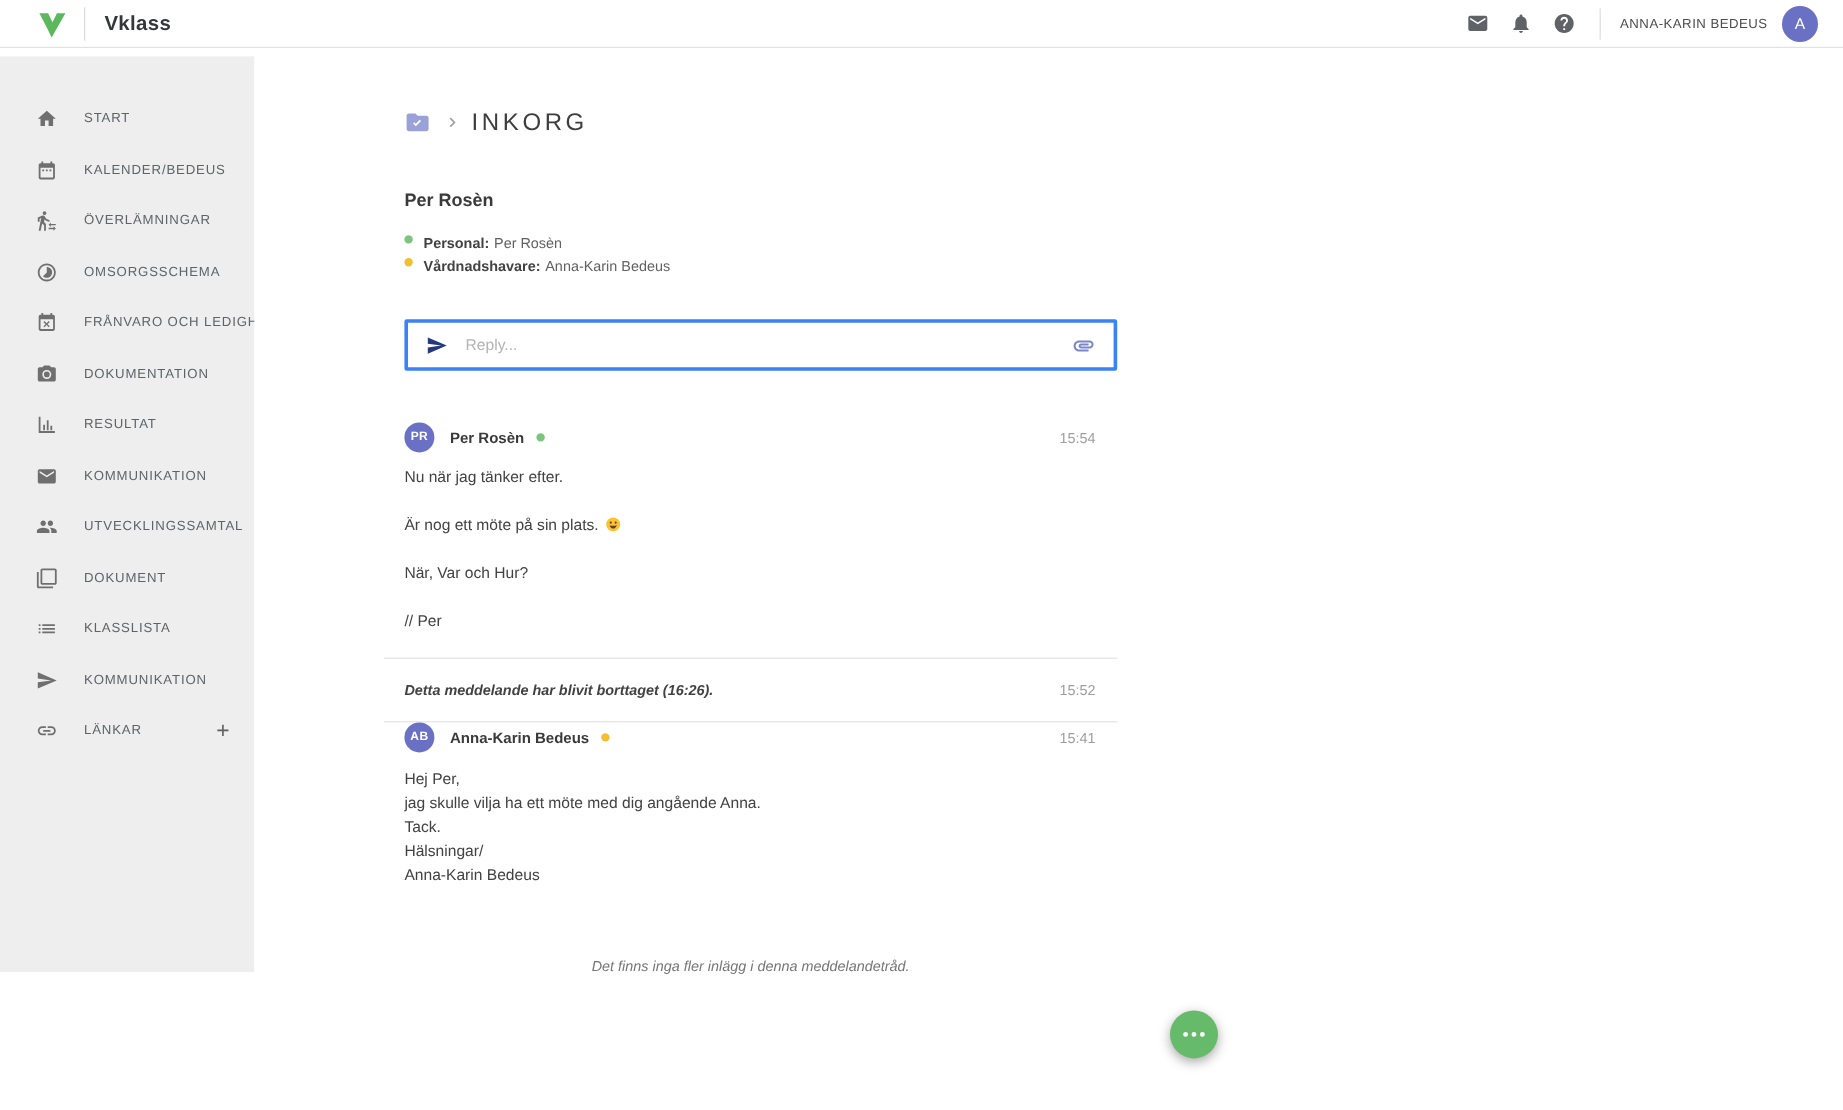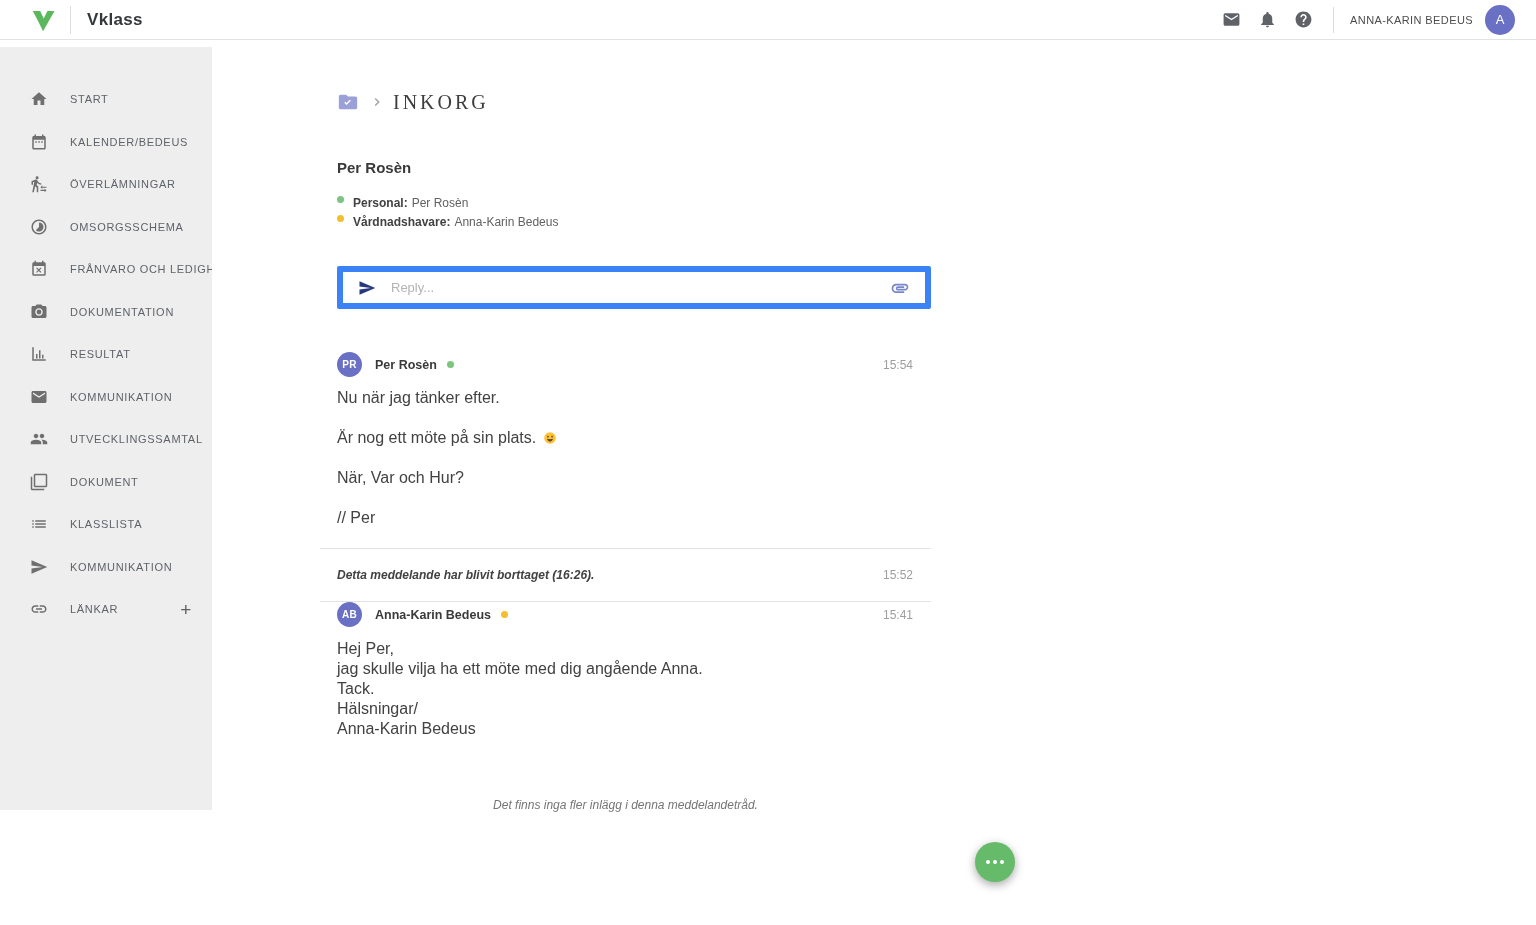--- a/index.html
+++ b/index.html
@@ -42,35 +42,35 @@
     color:#5f6368; font-size:11px; letter-spacing:.7px;
   }
   .side-icon { width:18px; height:18px; color:#6f6f6f; margin-right:22px; flex:none; }
   .side-label { flex:1; white-space:nowrap; }
   .side-plus { font-size:19px; font-weight:400; color:#616161; line-height:1; cursor:pointer; }
 
   
   .main { position:absolute; top:47px; left:212px; width:1324px; height:878px; background:#fff; }
   .column { margin:41px 0 0 108px; width:611px; }
 
-  .crumb { display:flex; align-items:center; padding-left:17px; height:28px;font-family:Liberation Serif, serif; }
+  .crumb { display:flex; align-items:center; padding-left:17px; height:28px; }
   .crumb-folder { width:22px; height:22px; cursor:pointer; }
   .crumb-chevron { width:16px; height:16px; color:#9e9e9e; margin:0 8px 0 10px; }
   .crumb-title { font-size:20px; font-weight:500; color:#3d3d3d; letter-spacing:3px; }
 
   .thread-title { margin:43px 0 0 17px; font-size:15px; font-weight:700; color:#3a3a3a; }
 
   .participants { margin:20px 0 0 17px; }
   .p-row { display:flex; align-items:flex-start; height:19px; font-size:12px; color:#616161; }
   .p-dot { width:7px; height:7px; border-radius:50%; margin-right:9px; flex:none; }
   .p-role { font-weight:700; color:#424242; margin-right:4px; }
 
   .reply {
     margin:32px 0 0 17px; width:594px; height:43px;
-    border:6px solid #3b82f6; border-radius:2px;
+    border:3px solid #3b82f6; border-radius:2px;
     display:flex; align-items:center; padding:0 15px; background:#fff;
   }
   .reply-send { width:18px; height:18px; color:#27397e; cursor:pointer; flex:none; }
   .reply input {
     border:none; outline:none; flex:1; margin-left:13px;
     font-size:13px; color:#555; font-family:"Liberation Sans", sans-serif; background:transparent;
   }
   .reply input::placeholder { color:#b3b3b3; }
   .reply-attach { width:20px; height:20px; color:#7986cb; cursor:pointer; flex:none; }
 
@@ -79,21 +79,21 @@
   .msg { padding:0 18px 15px 17px; }
   .msg-head { display:flex; align-items:center; }
   .avatar {
     width:25px; height:25px; border-radius:50%; background:var(--avatar-purple);
     color:#fff; font-size:10px; font-weight:700; letter-spacing:.3px;
     display:flex; align-items:center; justify-content:center; flex:none;
   }
   .msg-name { margin-left:13px; font-size:12.5px; font-weight:700; color:#3a3a3a; }
   .msg-dot { width:7px; height:7px; border-radius:50%; margin-left:10px; }
   .msg-time { margin-left:auto; font-size:12px; color:#9e9e9e; }
-  .msg-body { margin-top:12px; font-size:16px; color:#424242; }
+  .msg-body { margin-top:12px; font-size:13px; color:#424242; }
   .msg-body.wide p { margin:0 0 23px; line-height:17px; }
   .msg-body.wide p:last-child { margin-bottom:7px; }
   .msg-body.narrow p { margin:0; line-height:20px; }
   .emoji { width:14px; height:14px; display:inline-block; vertical-align:-2px; margin-left:2px; }
 
   .deleted {
     display:flex; align-items:flex-start; padding:19px 18px 19px 17px;
     font-size:12px; font-style:italic; font-weight:700; color:#424242;
   }
   .deleted .msg-time { font-weight:400; font-style:normal; }

